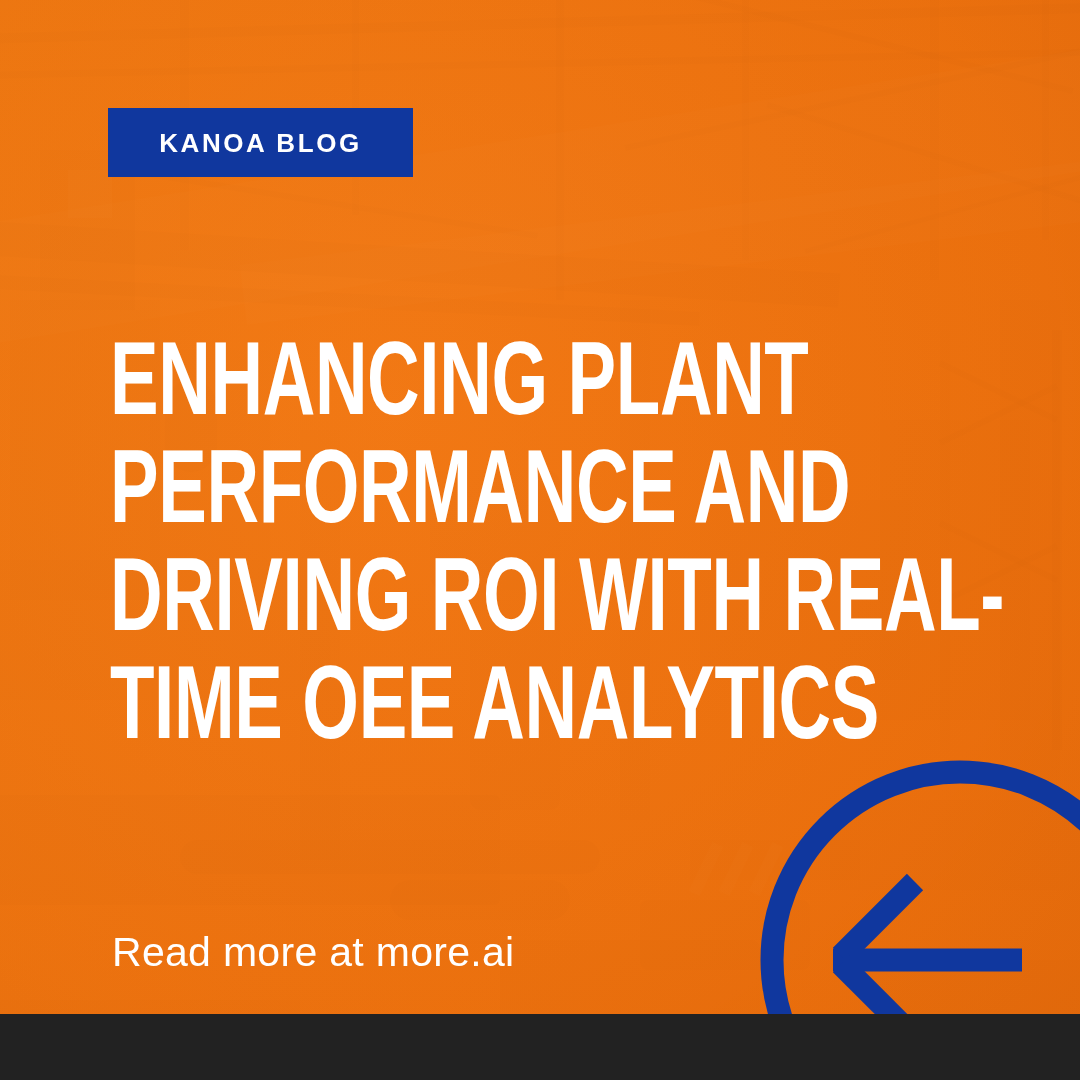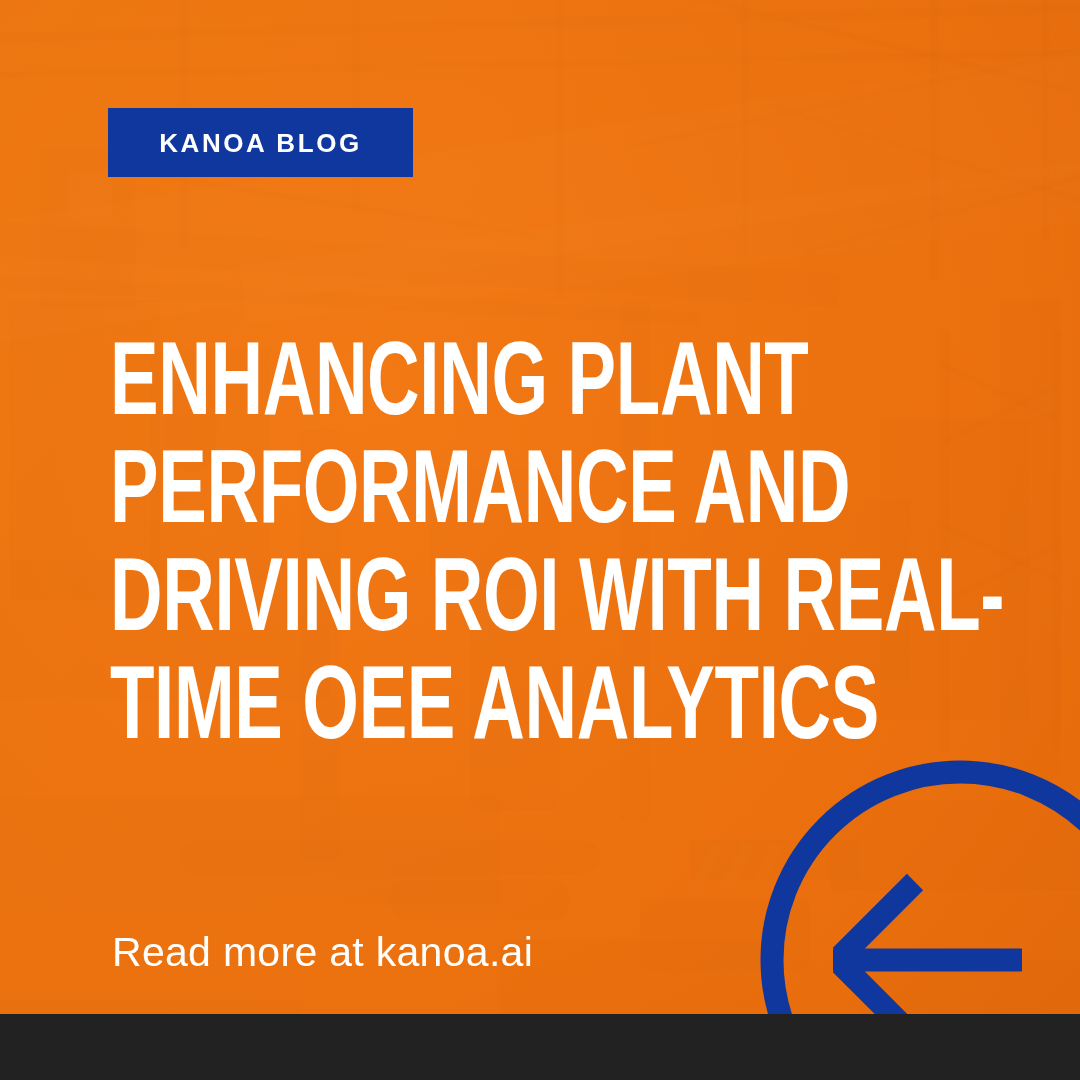--- a/index.html
+++ b/index.html
@@ -186,21 +186,21 @@
     <span class="badge-text">KANOA BLOG</span>
   </div>
 
   <div id="headline">
     <span class="hl-line">ENHANCING PLANT</span>
     <span class="hl-line">PERFORMANCE AND</span>
     <span class="hl-line">DRIVING ROI WITH REAL-</span>
     <span class="hl-line">TIME OEE ANALYTICS</span>
   </div>
 
-  <div id="cta">Read more at kanoa.ai</div>
+  <div id="cta">Read more at more.ai</div>
 
   <div id="arrow-mark">
     <svg viewBox="0 0 430 430" xmlns="http://www.w3.org/2000/svg" aria-hidden="true">
       <circle cx="215" cy="212" r="188" fill="none" stroke="#10379E" stroke-width="23"></circle>
       <g stroke="#10379E" stroke-width="23" fill="none" stroke-linecap="butt">
         <line x1="88" y1="212" x2="277" y2="212"></line>
         <line x1="96" y1="208" x2="170" y2="134"></line>
         <line x1="96" y1="216" x2="170" y2="290"></line>
       </g>
     </svg>

